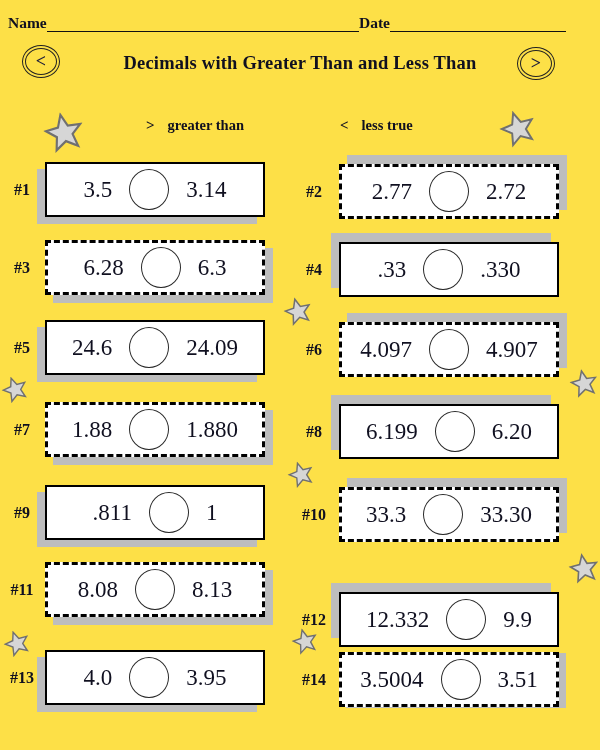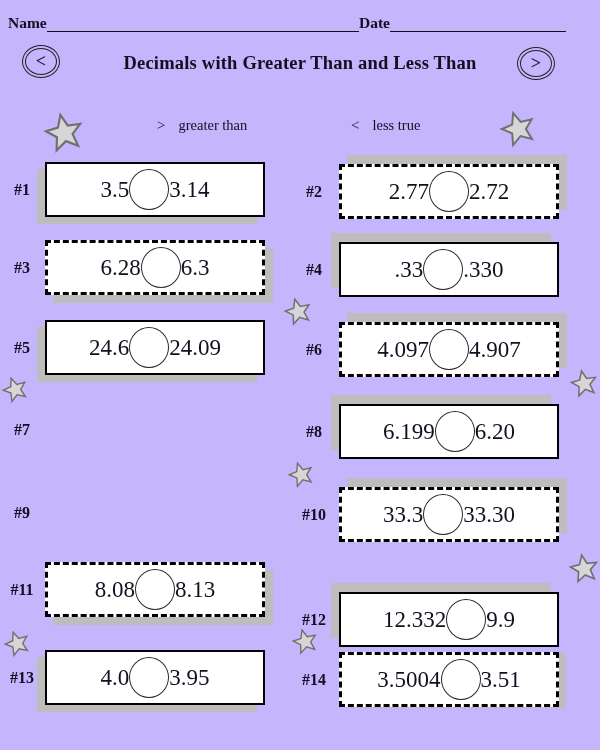--- a/index.html
+++ b/index.html
@@ -1,16 +1,16 @@
 <!DOCTYPE html>
 <html><head>
 <meta charset="utf-8">
 <style>
   html,body{margin:0;padding:0;background:#ffffff;}
-  .page{position:relative;width:600px;height:750px;background:#c4b5fd;overflow:hidden;
+  .page{position:relative;width:600px;height:750px;background:#fde047;overflow:hidden;
         font-family:"Liberation Serif","DejaVu Serif",serif;color:#101020;}
 
   
   .nameline{position:absolute;top:14px;left:8px;right:34px;display:flex;align-items:flex-end;
             font-weight:bold;font-size:15.5px;}
   .uline{border-bottom:1.6px solid #111;height:17px;}
   .uline.grow{flex:1;}
   .uline.date{width:176px;}
 
   
@@ -23,32 +23,32 @@
   .title{position:absolute;top:53px;left:0;right:0;text-align:center;
          font-weight:bold;font-size:18.5px;letter-spacing:.2px;}
 
   
   .instruction{position:absolute;top:85px;left:0;right:0;text-align:center;
                font-weight:bold;font-size:13.3px;white-space:pre-wrap;}
   .inline-circle{display:inline-block;width:25px;height:21px;border:1.4px solid #222;
                  border-radius:50%;vertical-align:-6px;margin:0 5px;}
 
   
-  .legend-item{position:absolute;top:117px;font-weight:normal;font-size:14.5px;white-space:pre;margin-left:11px;}
+  .legend-item{position:absolute;top:117px;font-weight:bold;font-size:14.5px;white-space:pre;}
   .legend-greater{left:146px;}
   .legend-less{left:340px;}
   .legend-item .sym{display:inline-block;margin-right:13px;font-size:15px;}
 
   
   .problem{position:absolute;display:flex;align-items:center;height:55px;}
   .plabel{width:40px;flex:0 0 auto;margin-right:3px;text-align:center;
           font-weight:bold;font-size:16px;}
   .problem.col-right .plabel{width:44px;}
   .pbox{box-sizing:border-box;width:220px;height:55px;background:#fff;
-        display:flex;align-items:center;justify-content:center;}
+        display:flex;align-items:center;justify-content:center;gap:17px;}
   .pbox.solid{border:2.2px solid #000;}
   .pbox.dashed{border:3px dashed #000;}
   .sh-left-bottom{box-shadow:-8px 7px 0 #bdbdbd;}
   .sh-right-bottom{box-shadow:8px 8px 0 #bdbdbd;}
   .sh-top-right{box-shadow:8px -9px 0 #bdbdbd;}
   .sh-top-left{box-shadow:-8px -9px 0 #bdbdbd;}
   .sh-right{box-shadow:7px 1px 0 #bdbdbd;}
   .num{font-size:23px;line-height:1;}
   .answer-circle{display:inline-block;box-sizing:border-box;width:40px;height:41px;
                  border:1.6px solid #2a2a2a;border-radius:50%;background:#fff;}
@@ -128,31 +128,41 @@
       <div class="problem col-right" style="top: 322px; left: 292px;">
     <span class="plabel">#6</span>
     <div class="pbox dashed sh-top-right">
       <span class="num left">4.097</span>
       <span class="answer-circle"></span>
       <span class="num right">4.907</span>
     </div>
   </div>
       <div class="problem col-left" style="top: 402px; left: 2px;">
     <span class="plabel">#7</span>
+    <div class="pbox dashed sh-right-bottom">
+      <span class="num left">1.88</span>
+      <span class="answer-circle"></span>
+      <span class="num right">1.880</span>
+    </div>
   </div>
       <div class="problem col-right" style="top: 404px; left: 292px;">
     <span class="plabel">#8</span>
     <div class="pbox solid sh-top-left">
       <span class="num left">6.199</span>
       <span class="answer-circle"></span>
       <span class="num right">6.20</span>
     </div>
   </div>
       <div class="problem col-left" style="top: 485px; left: 2px;">
     <span class="plabel">#9</span>
+    <div class="pbox solid sh-left-bottom">
+      <span class="num left">.811</span>
+      <span class="answer-circle"></span>
+      <span class="num right">1</span>
+    </div>
   </div>
       <div class="problem col-right" style="top: 487px; left: 292px;">
     <span class="plabel">#10</span>
     <div class="pbox dashed sh-top-right">
       <span class="num left">33.3</span>
       <span class="answer-circle"></span>
       <span class="num right">33.30</span>
     </div>
   </div>
       <div class="problem col-left" style="top: 562px; left: 2px;">

